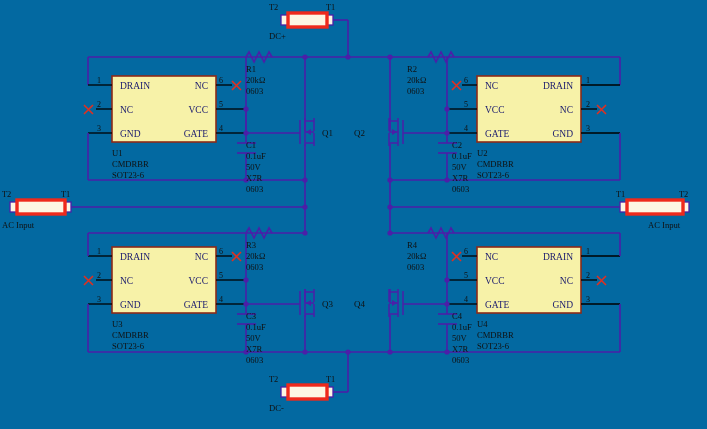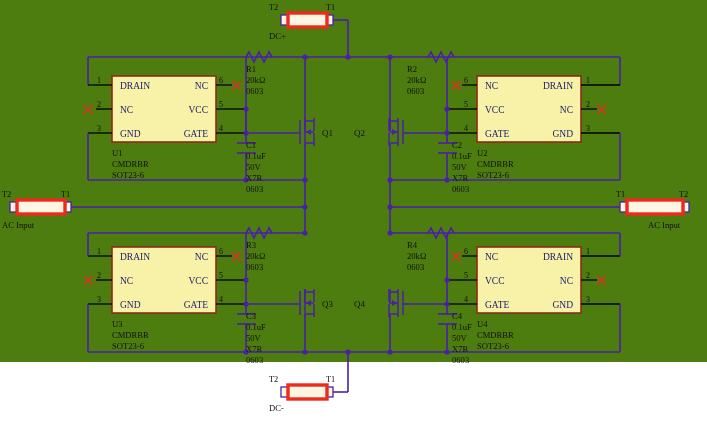--- a/index.html
+++ b/index.html
@@ -1,18 +1,18 @@
 <!DOCTYPE html>
 <html><head>
 <meta charset="utf-8">
 <style>
   html,body{margin:0;padding:0;background:#ffffff;}
   body{width:707px;height:429px;overflow:hidden;
        font-family:"Liberation Serif",serif;}
-  #sheet{position:relative;width:707px;height:362px;background:#4d7c0f;}
+  #sheet{position:relative;width:707px;height:429px;background:#0369a1;}
   svg#schem{position:absolute;left:0;top:0;width:707px;height:429px;}
 
   .wire{stroke:#4b1fa8;stroke-width:1.6;fill:none;}
   .lead{stroke:#000000;stroke-width:1.3;fill:none;}
   .jdot{fill:#4b1fa8;}
   .nc{stroke:#e03020;stroke-width:1.6;}
 
   .icbox{fill:#f7f2a8;stroke:#8d2b18;stroke-width:1.6;}
   .icpin{fill:#1a1a6e;font-size:9.5px;font-family:"Liberation Serif",serif;}
   .pinnum{fill:#111111;font-size:8px;font-family:"Liberation Serif",serif;}

